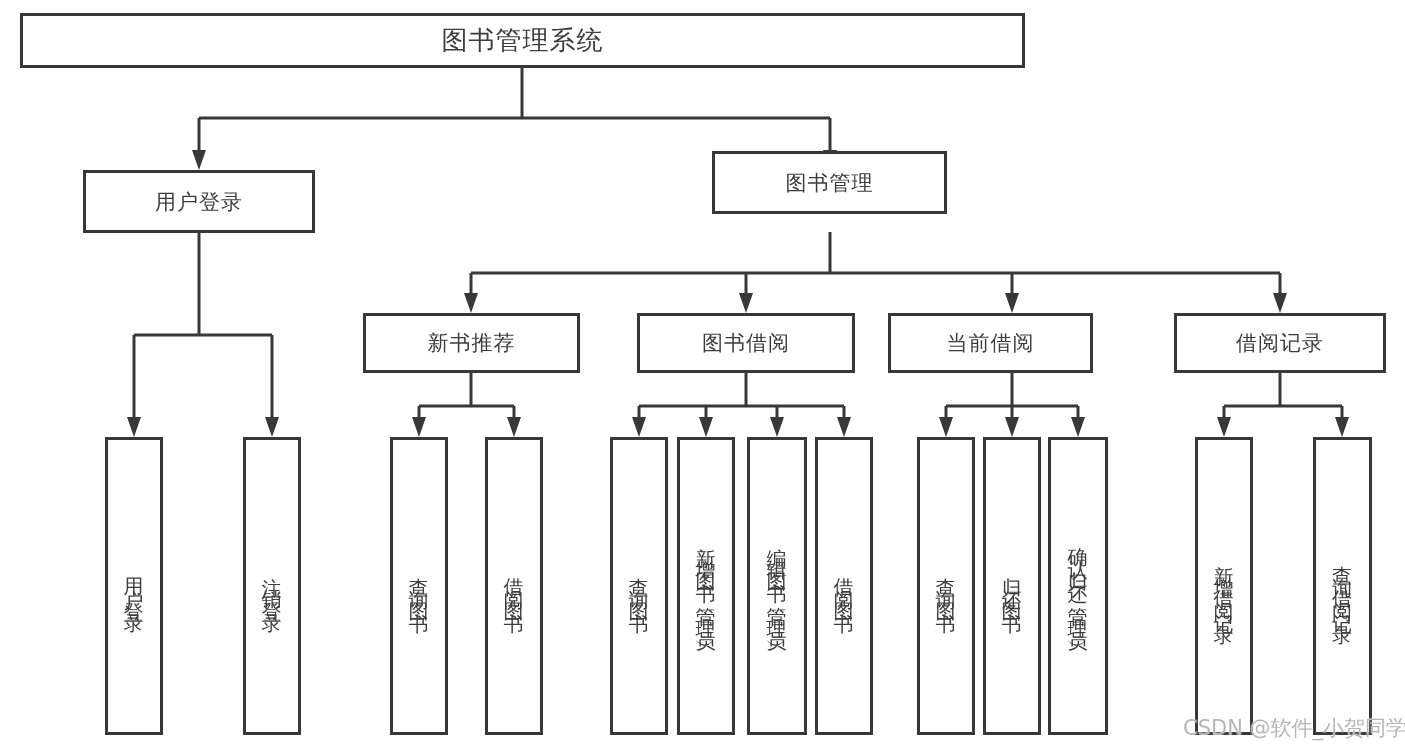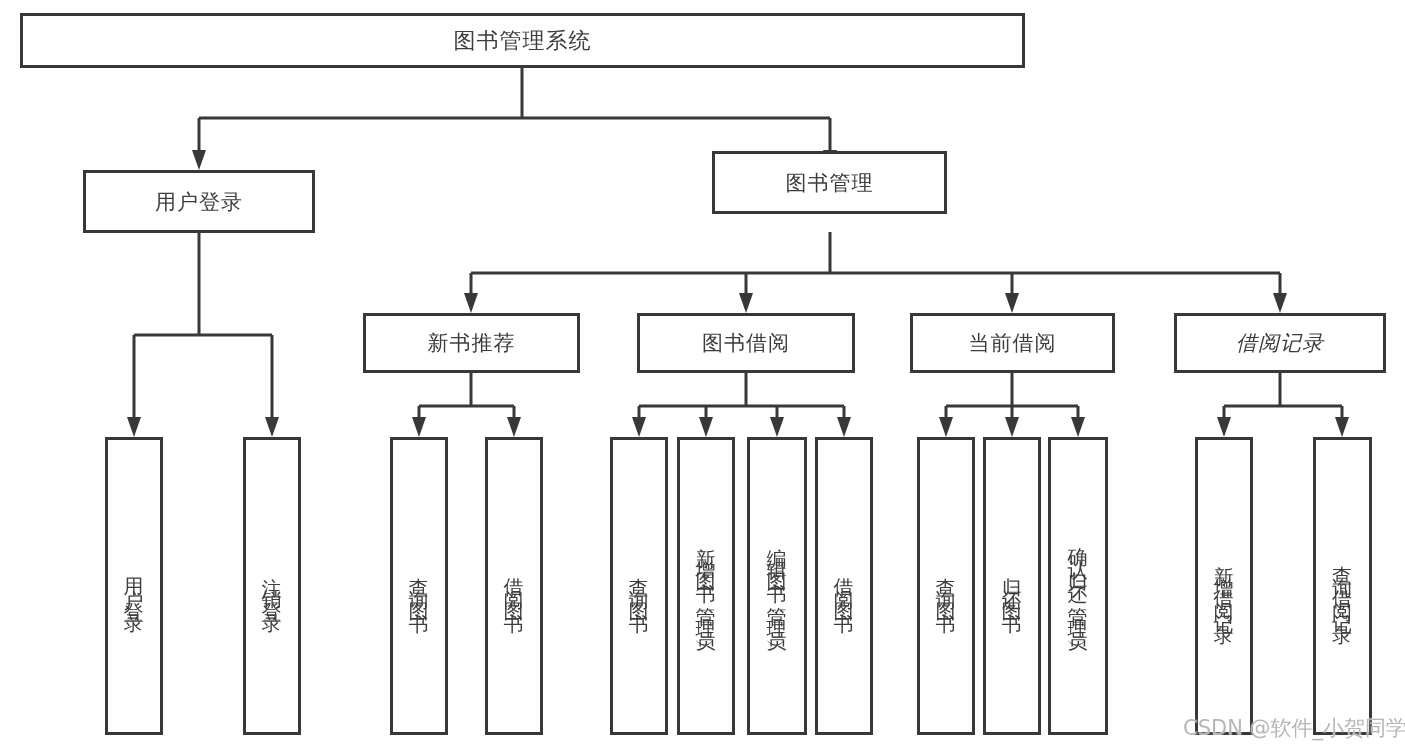--- a/index.html
+++ b/index.html
@@ -34,21 +34,21 @@
   .node {
     position: absolute;
     background: #ffffff;
     border: 3px solid var(--line);
     display: flex;
     align-items: center;
     justify-content: center;
     color: var(--text);
   }
   .node.h { font-size: 21px; letter-spacing: 1px; }
-  .node.root { font-size: 22px; }
+  .node.root { font-size: 26px; }
   .node.leaf { font-size: 20px; }
   .vlabel {
     writing-mode: vertical-rl;
     text-orientation: mixed;
     letter-spacing: 12px;
     line-height: 1;
     white-space: nowrap;
     color: var(--text);
   }
   .watermark {
@@ -99,24 +99,24 @@
   <div class="node h" style="left:712px; top:151px; width:235px; height:63px;">
     <span>图书管理</span>
   </div>
 
   <div class="node h" style="left:363px; top:313px; width:217px; height:60px;">
     <span>新书推荐</span>
   </div>
   <div class="node h" style="left:637px; top:313px; width:218px; height:60px;font-family:Liberation Mono, monospace;">
     <span>图书借阅</span>
   </div>
-  <div class="node h" style="left:910px; top:313px; width:205px; height:60px;">
+  <div class="node h" style="left:888px; top:313px; width:205px; height:60px;">
     <span>当前借阅</span>
   </div>
-  <div class="node h" style="left:1174px; top:313px; width:212px; height:60px;font-style:italic;">
+  <div class="node h" style="left:1174px; top:313px; width:212px; height:60px;">
     <span>借阅记录</span>
   </div>
 
   <div class="node leaf" style="left:105px; top:437px; width:58px; height:298px;">
     <span class="vlabel">用户登录</span>
   </div>
   <div class="node leaf" style="left:243px; top:437px; width:58px; height:298px;">
     <span class="vlabel">注销登录</span>
   </div>
 

